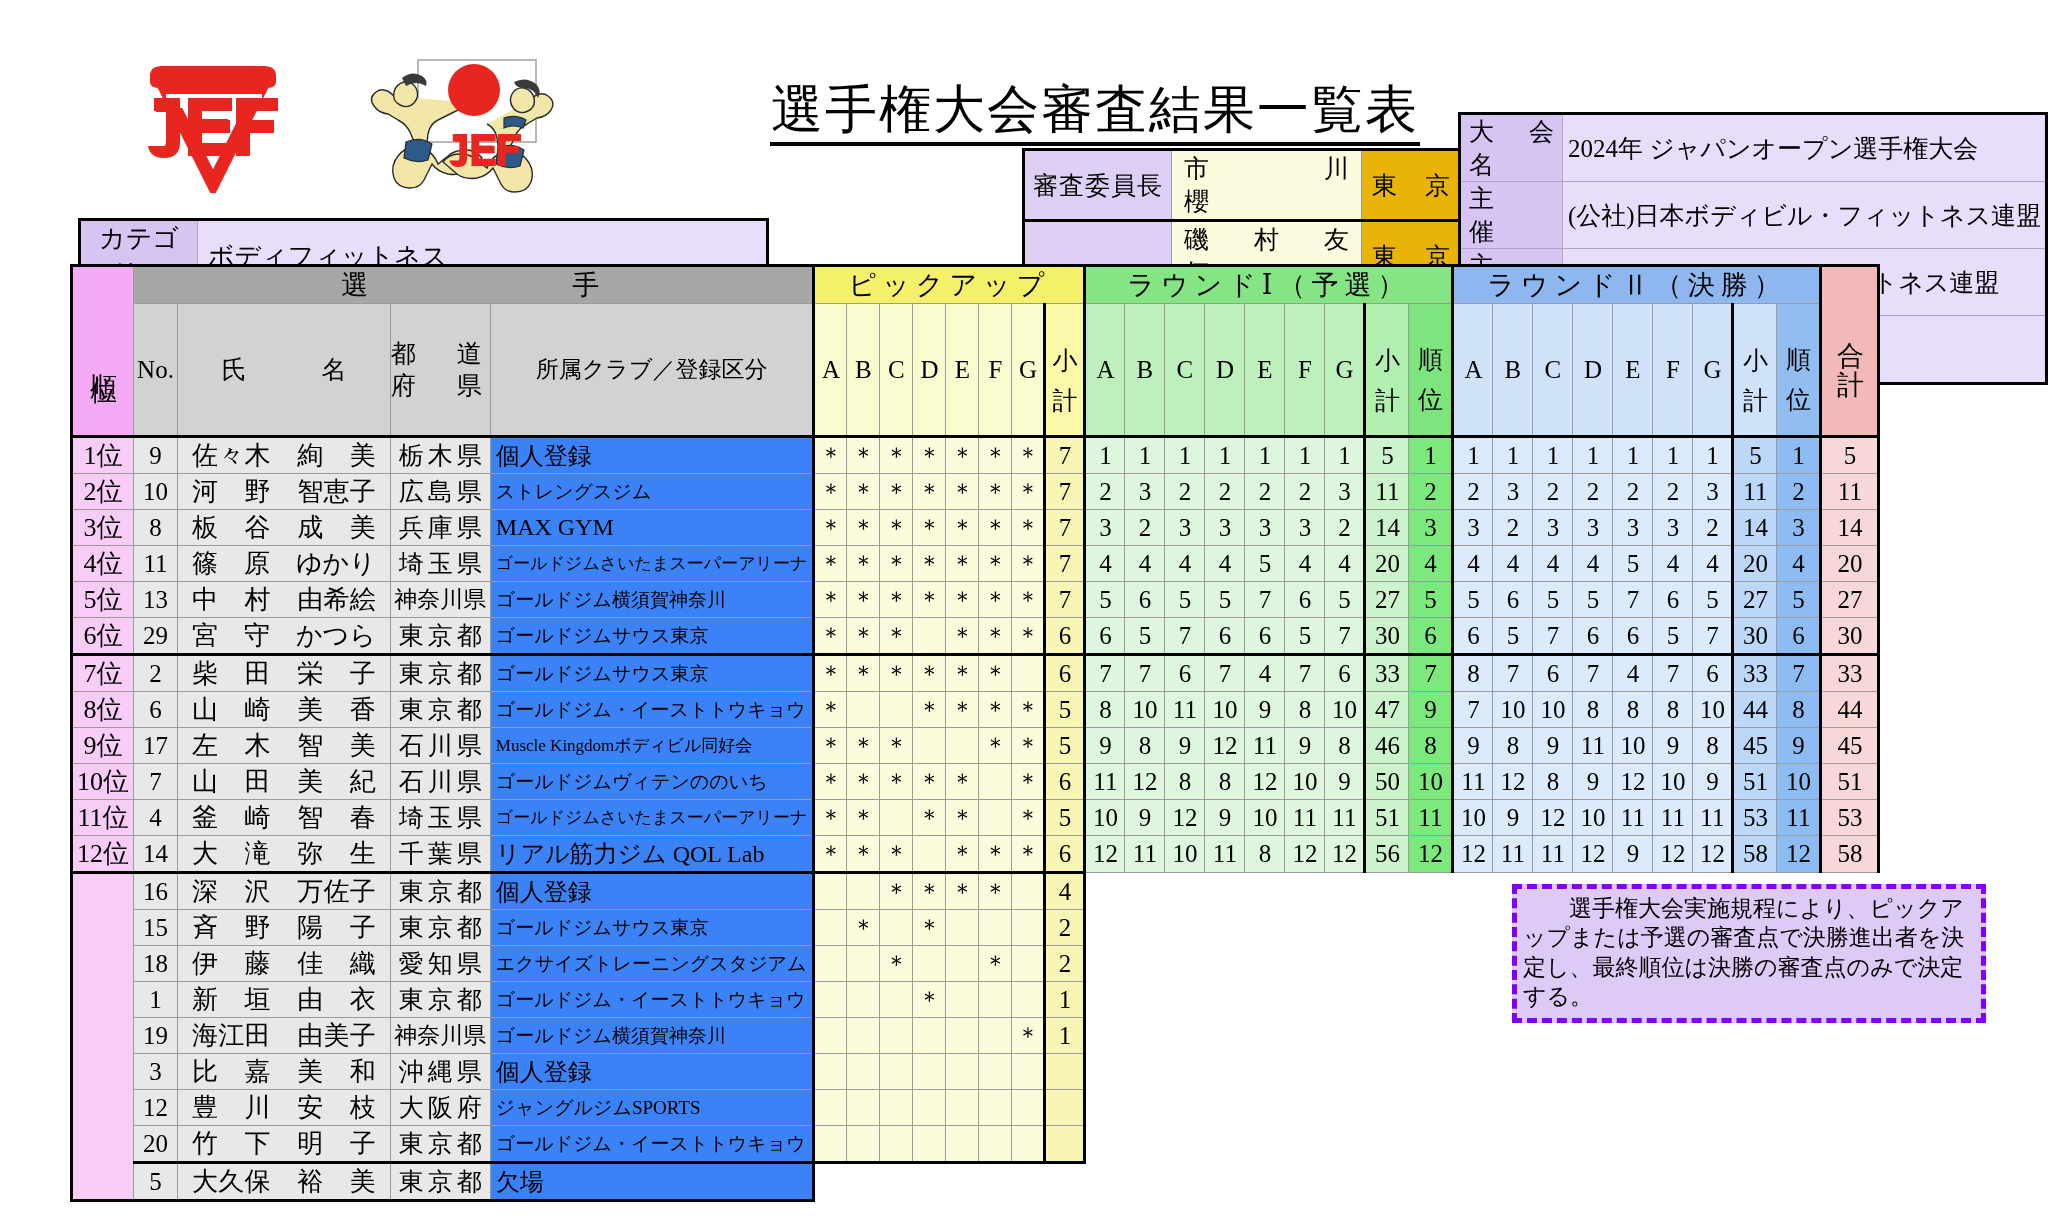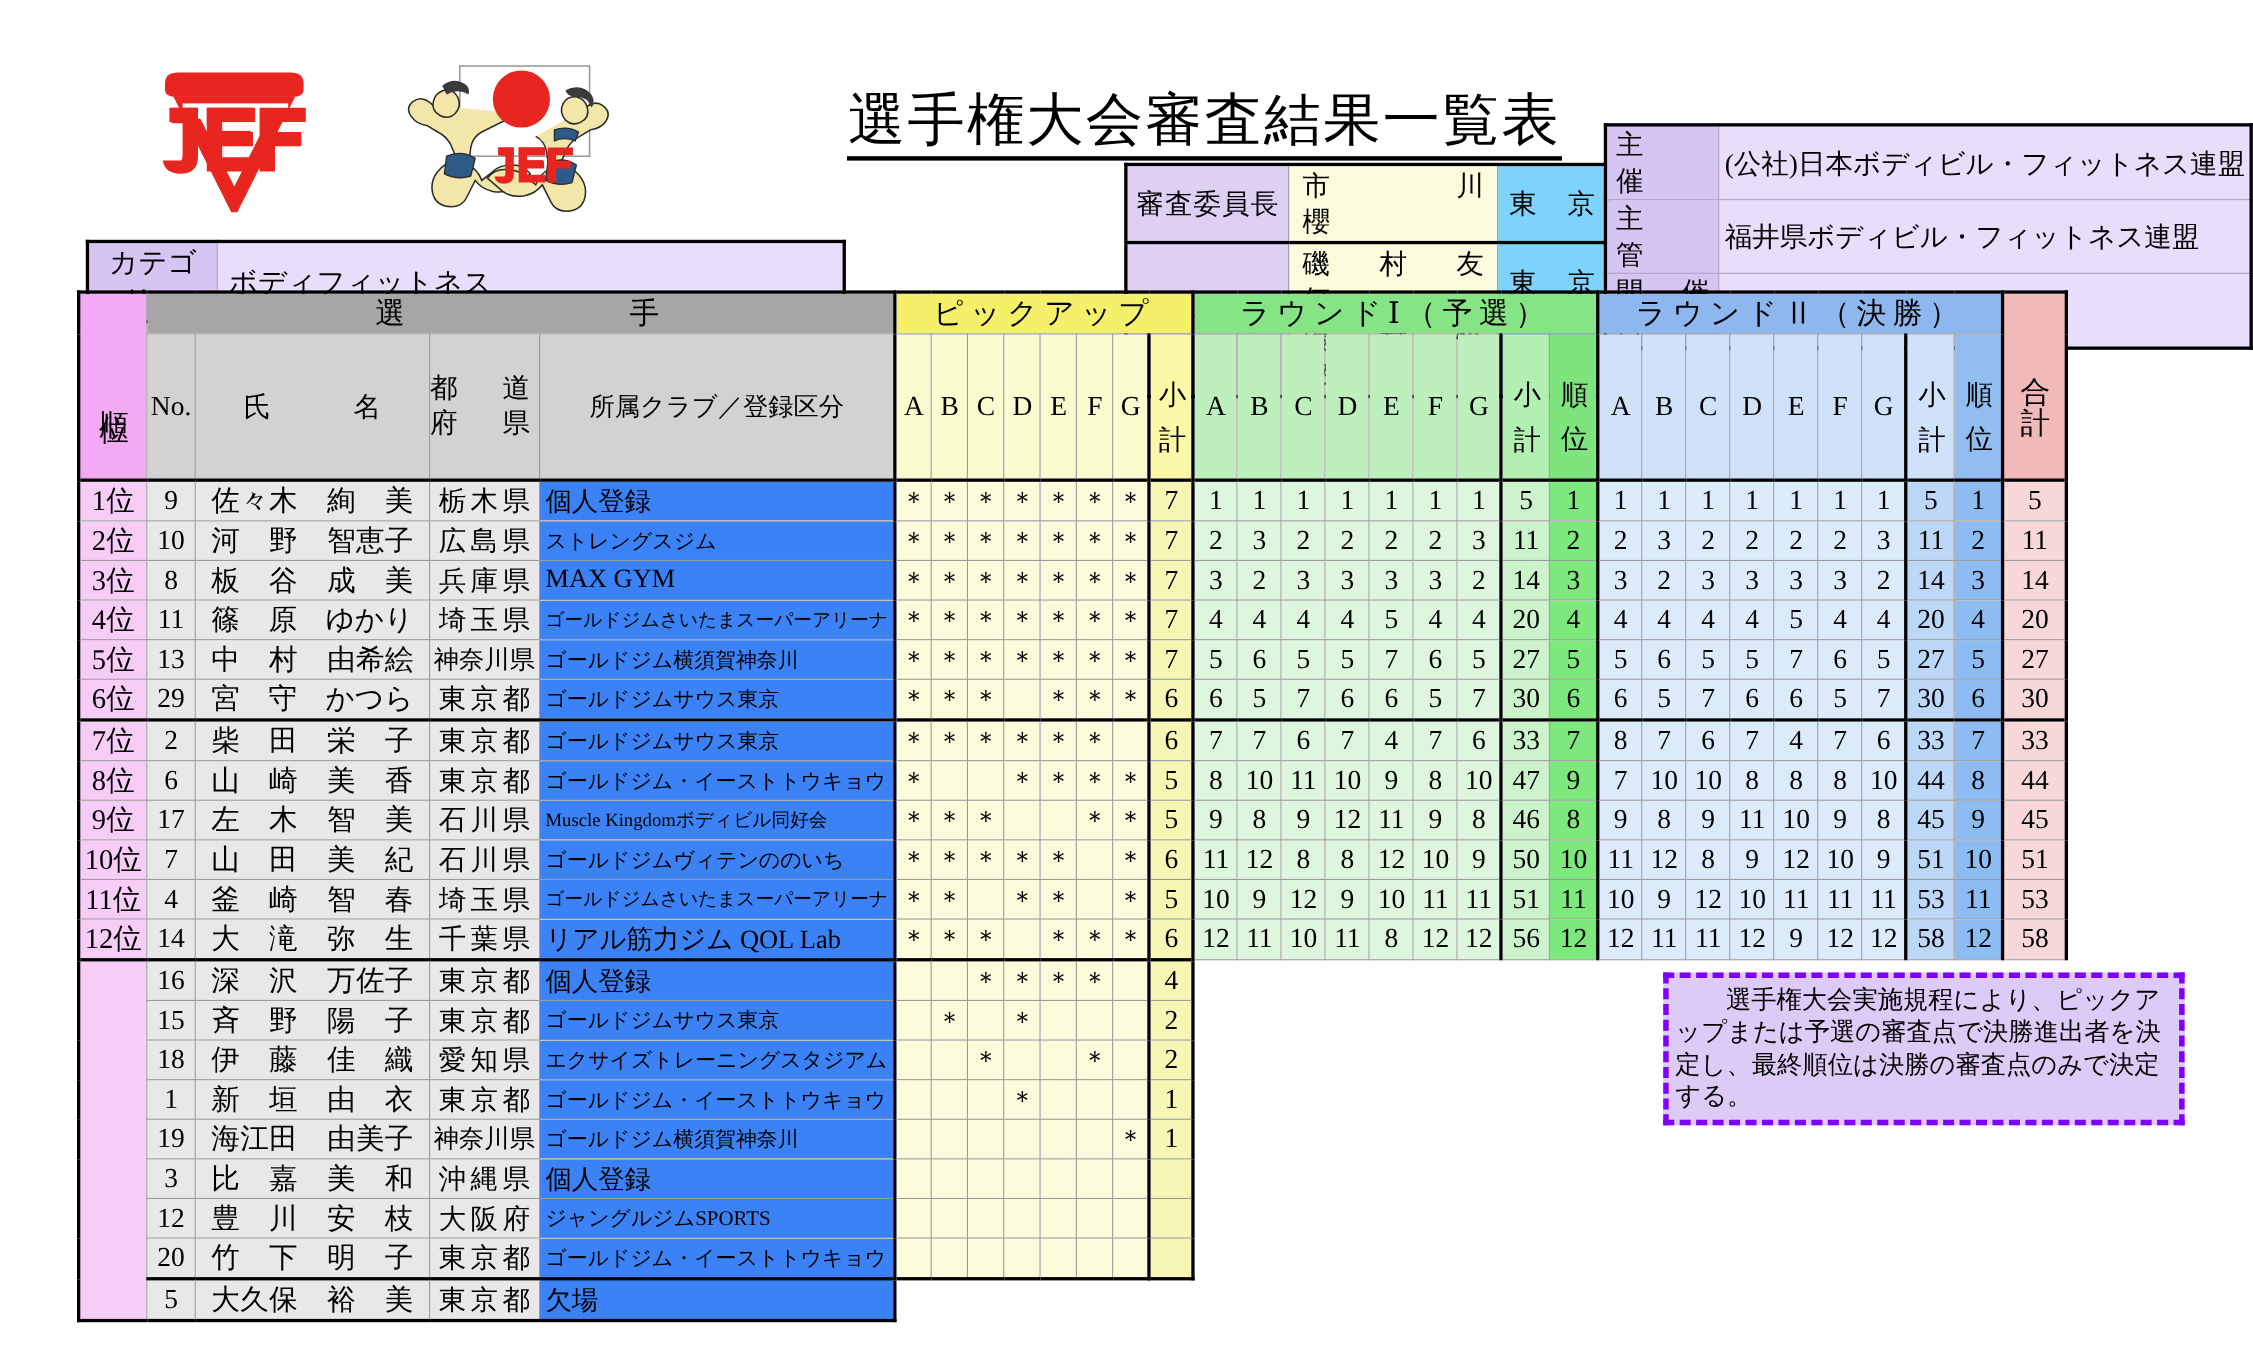--- a/index.html
+++ b/index.html
@@ -36,21 +36,21 @@
   }
   #judges-box td{border:1px solid #9a9a9a;padding:1px 6px;height:32px;box-sizing:border-box;}
   #judges-box td.lbl{
     background:#ded0f5;text-align:center;
     letter-spacing:1px;width:148px;
   }
   #judges-box td.nm{
     background:#fbfbdd;width:190px;text-align:justify;text-align-last:justify;
     padding-left:12px;padding-right:12px;
   }
-  #judges-box td.pref{background:#7dd3fc;width:100px;text-align:justify;text-align-last:justify;padding-left:10px;padding-right:10px;}
+  #judges-box td.pref{background:#eab308;width:100px;text-align:justify;text-align-last:justify;padding-left:10px;padding-right:10px;}
   #judges-box tr.chiefrow td{border-bottom:3px solid #000;}
 
   
   #comp-box{
     position:absolute;left:1458px;top:112px;
     border:3px solid #000;border-collapse:collapse;
     font-size:25px;
   }
   #comp-box td{border:1px solid #b0a2c8;height:34px;box-sizing:border-box;padding:0 4px;}
   #comp-box td.lbl{
@@ -217,20 +217,24 @@
   </tr>
   <tr>
     <td class="nm">磯　村　怜　那</td>
     <td class="pref">東　京</td>
   </tr>
 </tbody>
   </table>
 
 <table id="comp-box">
   <tbody>
+      <tr>
+    <td class="lbl">大 会 名</td>
+    <td class="val">2024年 ジャパンオープン選手権大会</td>
+  </tr>
   <tr>
     <td class="lbl">主　　催</td>
     <td class="val">(公社)日本ボディビル・フィットネス連盟</td>
   </tr>
   <tr>
     <td class="lbl">主　　管</td>
     <td class="val">福井県ボディビル・フィットネス連盟</td>
   </tr>
   <tr>
     <td class="lbl">開 催 日</td>

